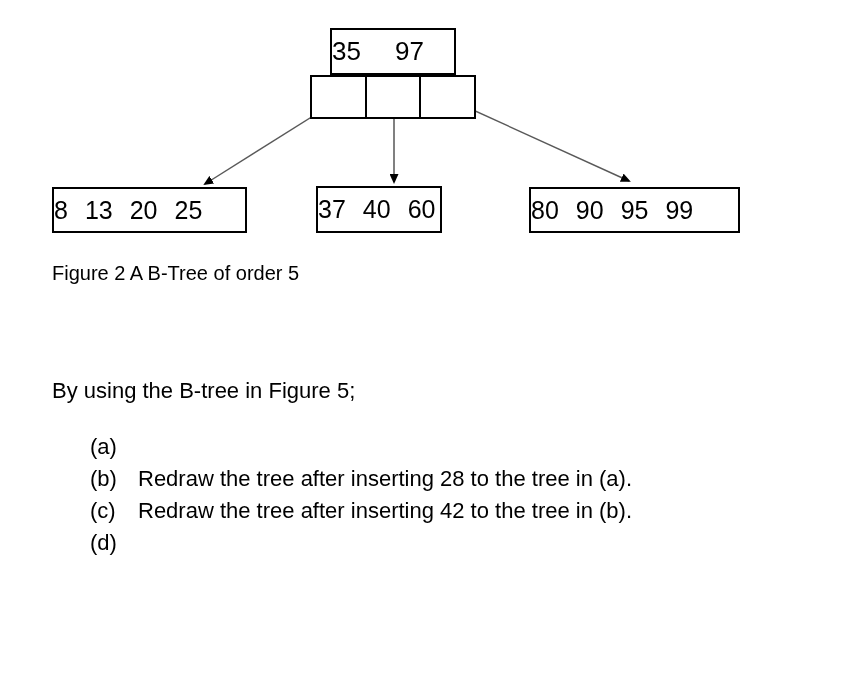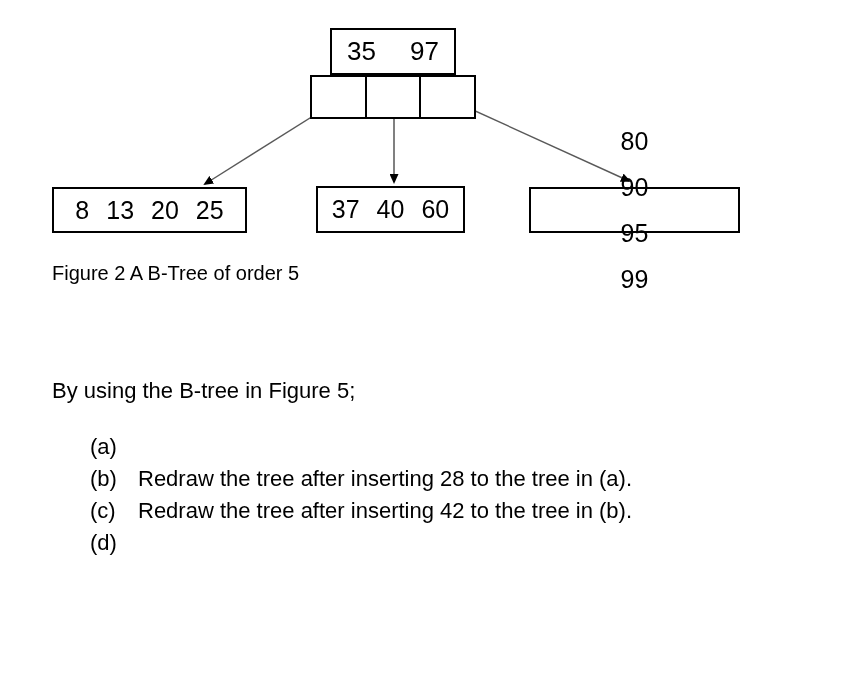--- a/index.html
+++ b/index.html
@@ -12,37 +12,36 @@
     color: #000000;
     overflow: hidden;
   }
   .node {
     position: absolute;
     border: 2px solid #000000;
     background: #ffffff;
     box-sizing: border-box;
     display: flex;
     align-items: center;
-    justify-content: center;
   }
   .root-keys {
     left: 330px; top: 28px; width: 126px; height: 47px;
     font-size: 26px; gap: 34px;
   }
   .pointer-box {
     left: 310px; top: 75px; width: 166px; height: 44px;
     display: flex; align-items: stretch; justify-content: stretch;
     padding: 0;
   }
   .pointer-cell { flex: 1 1 0; box-sizing: border-box; }
   .pointer-cell + .pointer-cell { border-left: 2px solid #000000; }
   .leaf { font-size: 25px; gap: 17px; }
   .leaf-left  { left: 52px;  top: 187px; width: 195px; height: 46px; }
-  .leaf-mid   { left: 316px; top: 186px; width: 149px; height: 47px; }
-  .leaf-right { left: 529px; top: 187px; width: 211px; height: 46px; flex-direction: column; }
+  .leaf-mid   { left: 316px; top: 186px; width: 126px; height: 47px; }
+  .leaf-right { left: 529px; top: 187px; width: 211px; height: 46px; }
   .connectors {
     position: absolute; left: 0; top: 0;
     width: 845px; height: 677px;
     pointer-events: none;
   }
   .caption {
     position: absolute; left: 52px; top: 262px;
     font-size: 20px;
   }
   .prompt {

